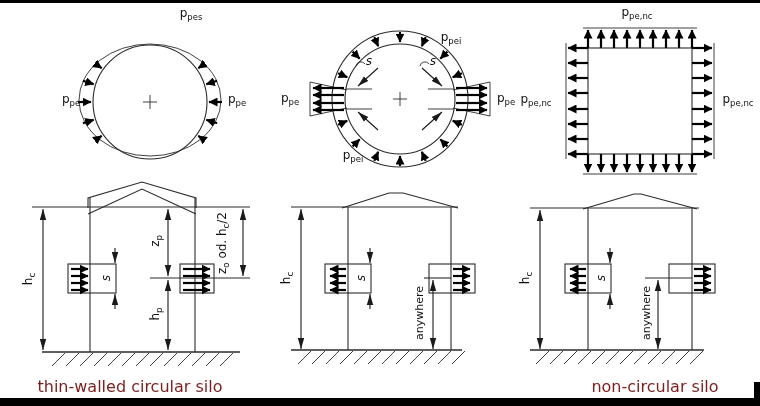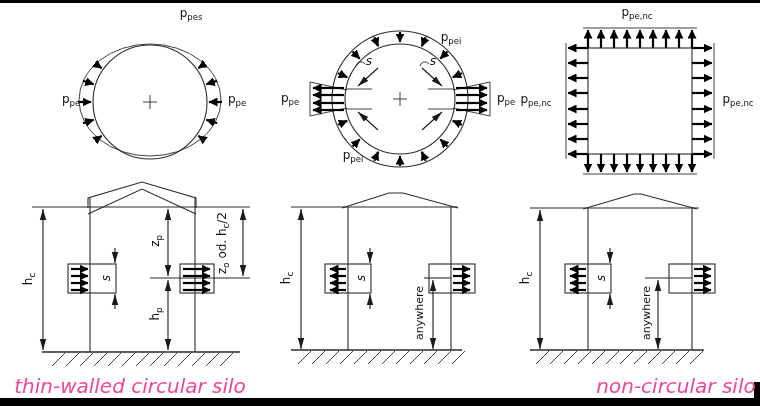--- a/index.html
+++ b/index.html
@@ -4,21 +4,21 @@
 <style>
   html,body{margin:0;padding:0;background:#fff;}
   #stage{position:relative;width:760px;height:406px;background:#fff;overflow:hidden;
          font-family:"DejaVu Sans","Liberation Sans",sans-serif;color:#111;}
   #art{position:absolute;left:0;top:0;}
   .bar{position:absolute;left:0;width:760px;background:#000;}
   .lab{position:absolute;transform:translate(-50%,-50%);font-size:12px;line-height:1;
        white-space:nowrap;color:#111;}
   .rot{transform:translate(-50%,-50%) rotate(-90deg);}
   .lab sub{font-size:8.5px;}
-  .cap{position:absolute;transform:translate(-50%,-50%);font-size:20px;white-space:nowrap;color:#ec4899;font-style:italic;}
+  .cap{position:absolute;transform:translate(-50%,-50%);font-size:16px;white-space:nowrap;color:#7f1d1d;}
   svg line,svg path,svg polyline,svg rect,svg circle,svg ellipse{vector-effect:none;}
   .obj{stroke:#2b2b2b;stroke-width:1.1;fill:none;}
   .thin{stroke:#2b2b2b;stroke-width:0.9;fill:none;}
   .dim{stroke:#1a1a1a;stroke-width:1.1;fill:none;}
   .load{stroke:#000;stroke-width:2.2;fill:none;}
   .ground{stroke:#2b2b2b;stroke-width:1.3;fill:none;}
 </style>
 </head>
 <body>
 
@@ -331,15 +331,15 @@
 
   <div class="lab rot" style="left:287px;top:278px;"><span>h</span><sub>c</sub></div>
   <div class="lab rot" style="left:361px;top:278px;font-style:italic;"><span>s</span></div>
   <div class="lab rot" style="left:419px;top:313px;font-size:11px;"><span>anywhere</span></div>
 
   <div class="lab rot" style="left:526px;top:278px;"><span>h</span><sub>c</sub></div>
   <div class="lab rot" style="left:601px;top:278px;font-style:italic;"><span>s</span></div>
   <div class="lab rot" style="left:646px;top:313px;font-size:11px;"><span>anywhere</span></div>
 
   <div class="cap" style="left:130px;top:386px;">thin-walled circular silo</div>
-  <div class="cap" style="left:676px;top:386px;">non-circular silo</div>
+  <div class="cap" style="left:655px;top:386px;">non-circular silo</div>
 
 </div>
 
 </body></html>

